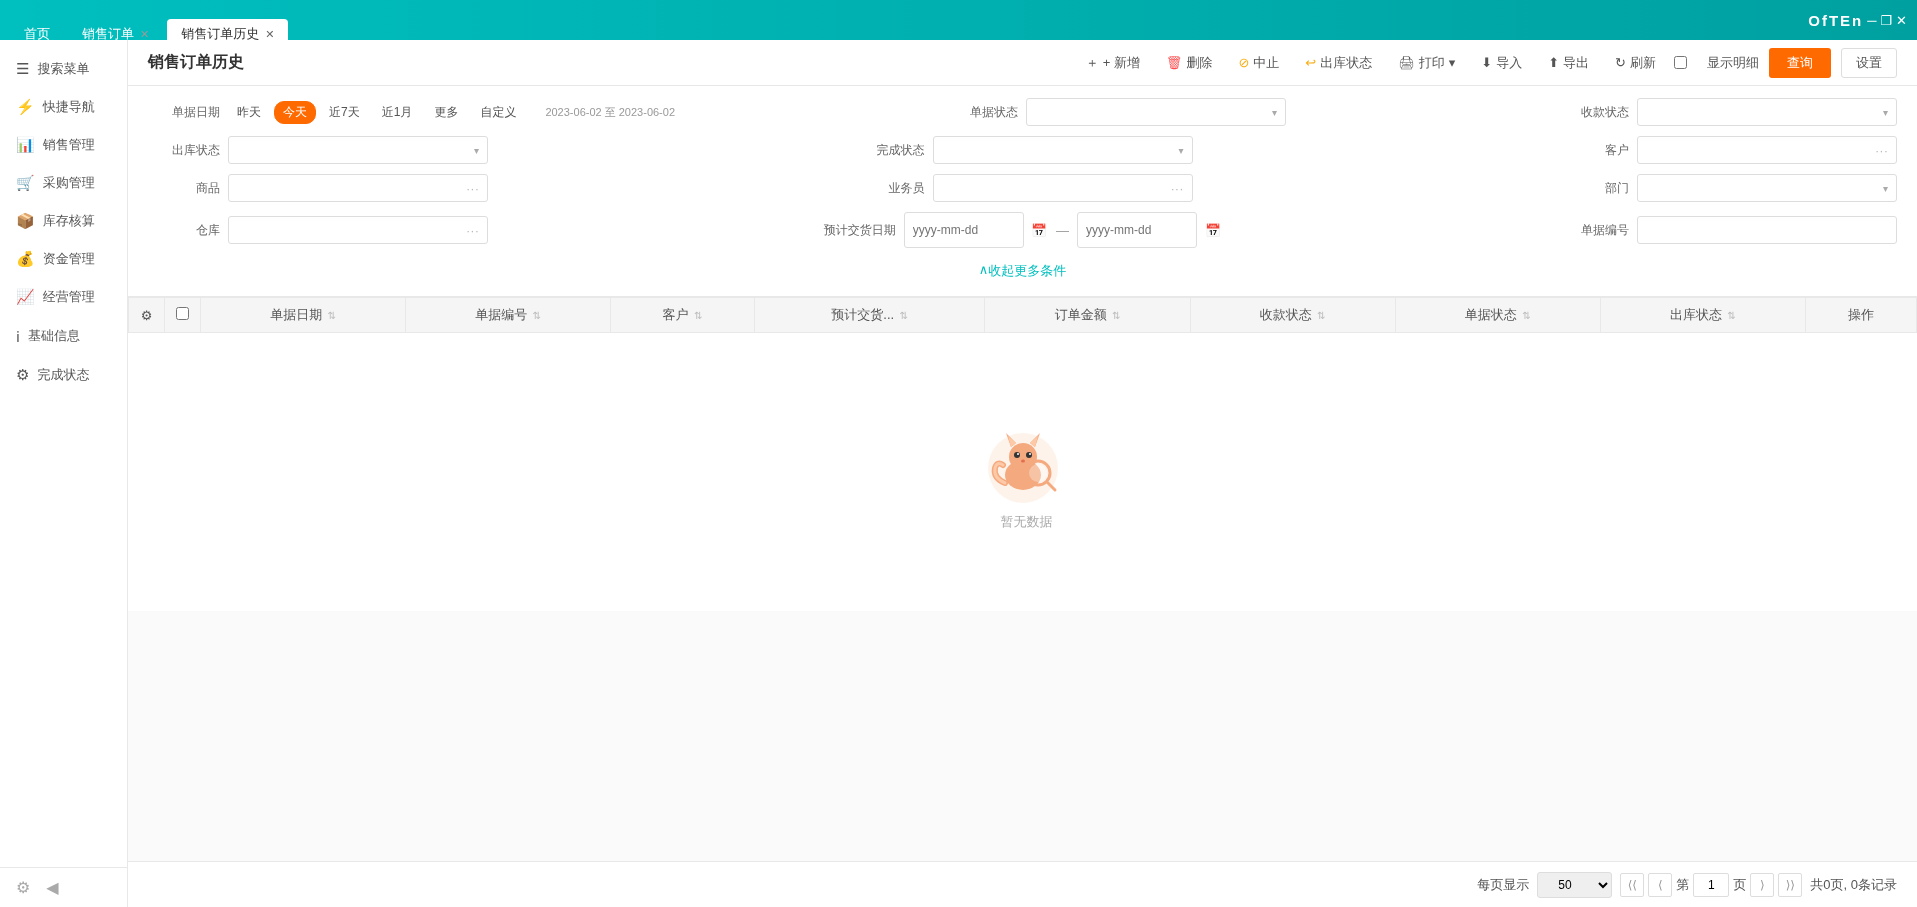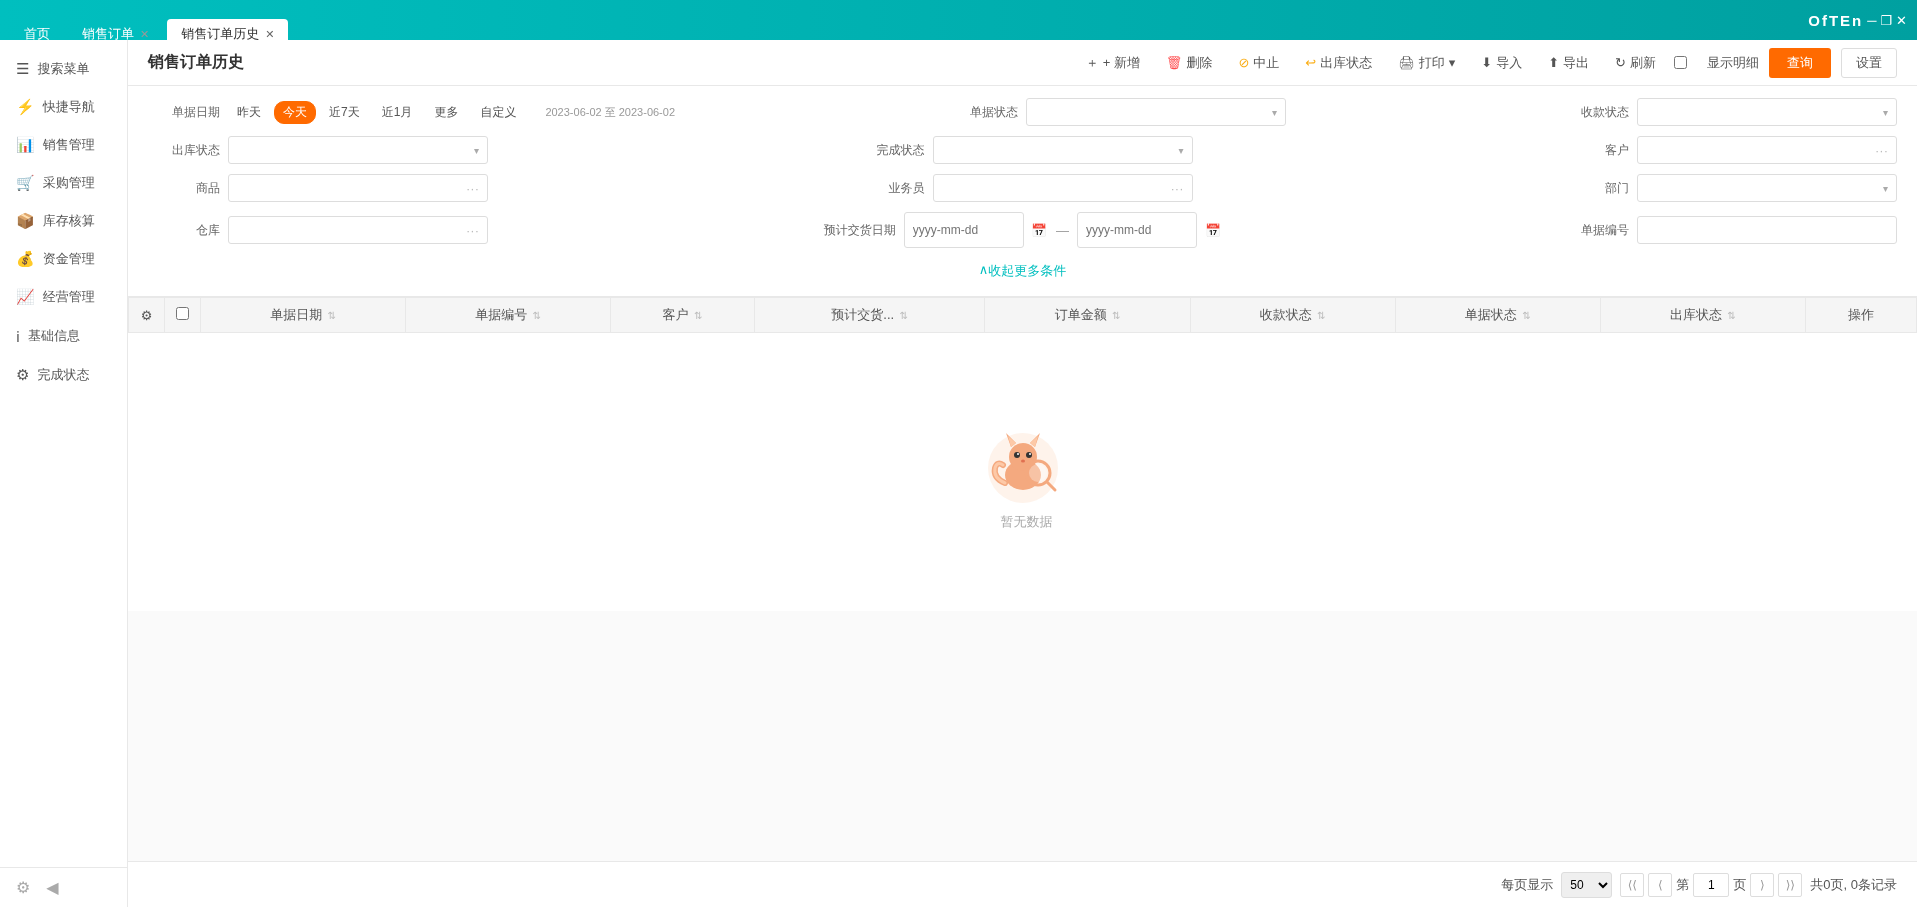--- a/index.html
+++ b/index.html
@@ -181,21 +181,21 @@
       justify-content: flex-end;
       padding: 0 20px;
       gap: 8px;
       font-size: 12px;
       color: #555;
     }
     .per-page-select {
       height: 26px;
       border: 1px solid #ddd;
       border-radius: 3px;
-      padding: 0 4px;
+      padding: 0 16px;
       font-size: 12px;
     }
     .page-nav { display: flex; align-items: center; gap: 4px; }
     .page-nav-btn {
       width: 24px; height: 24px;
       display: flex; align-items: center; justify-content: center;
       cursor: pointer; color: #999; font-size: 12px;
       border: 1px solid #ddd; border-radius: 2px; background: white;
     }
     .page-input {

